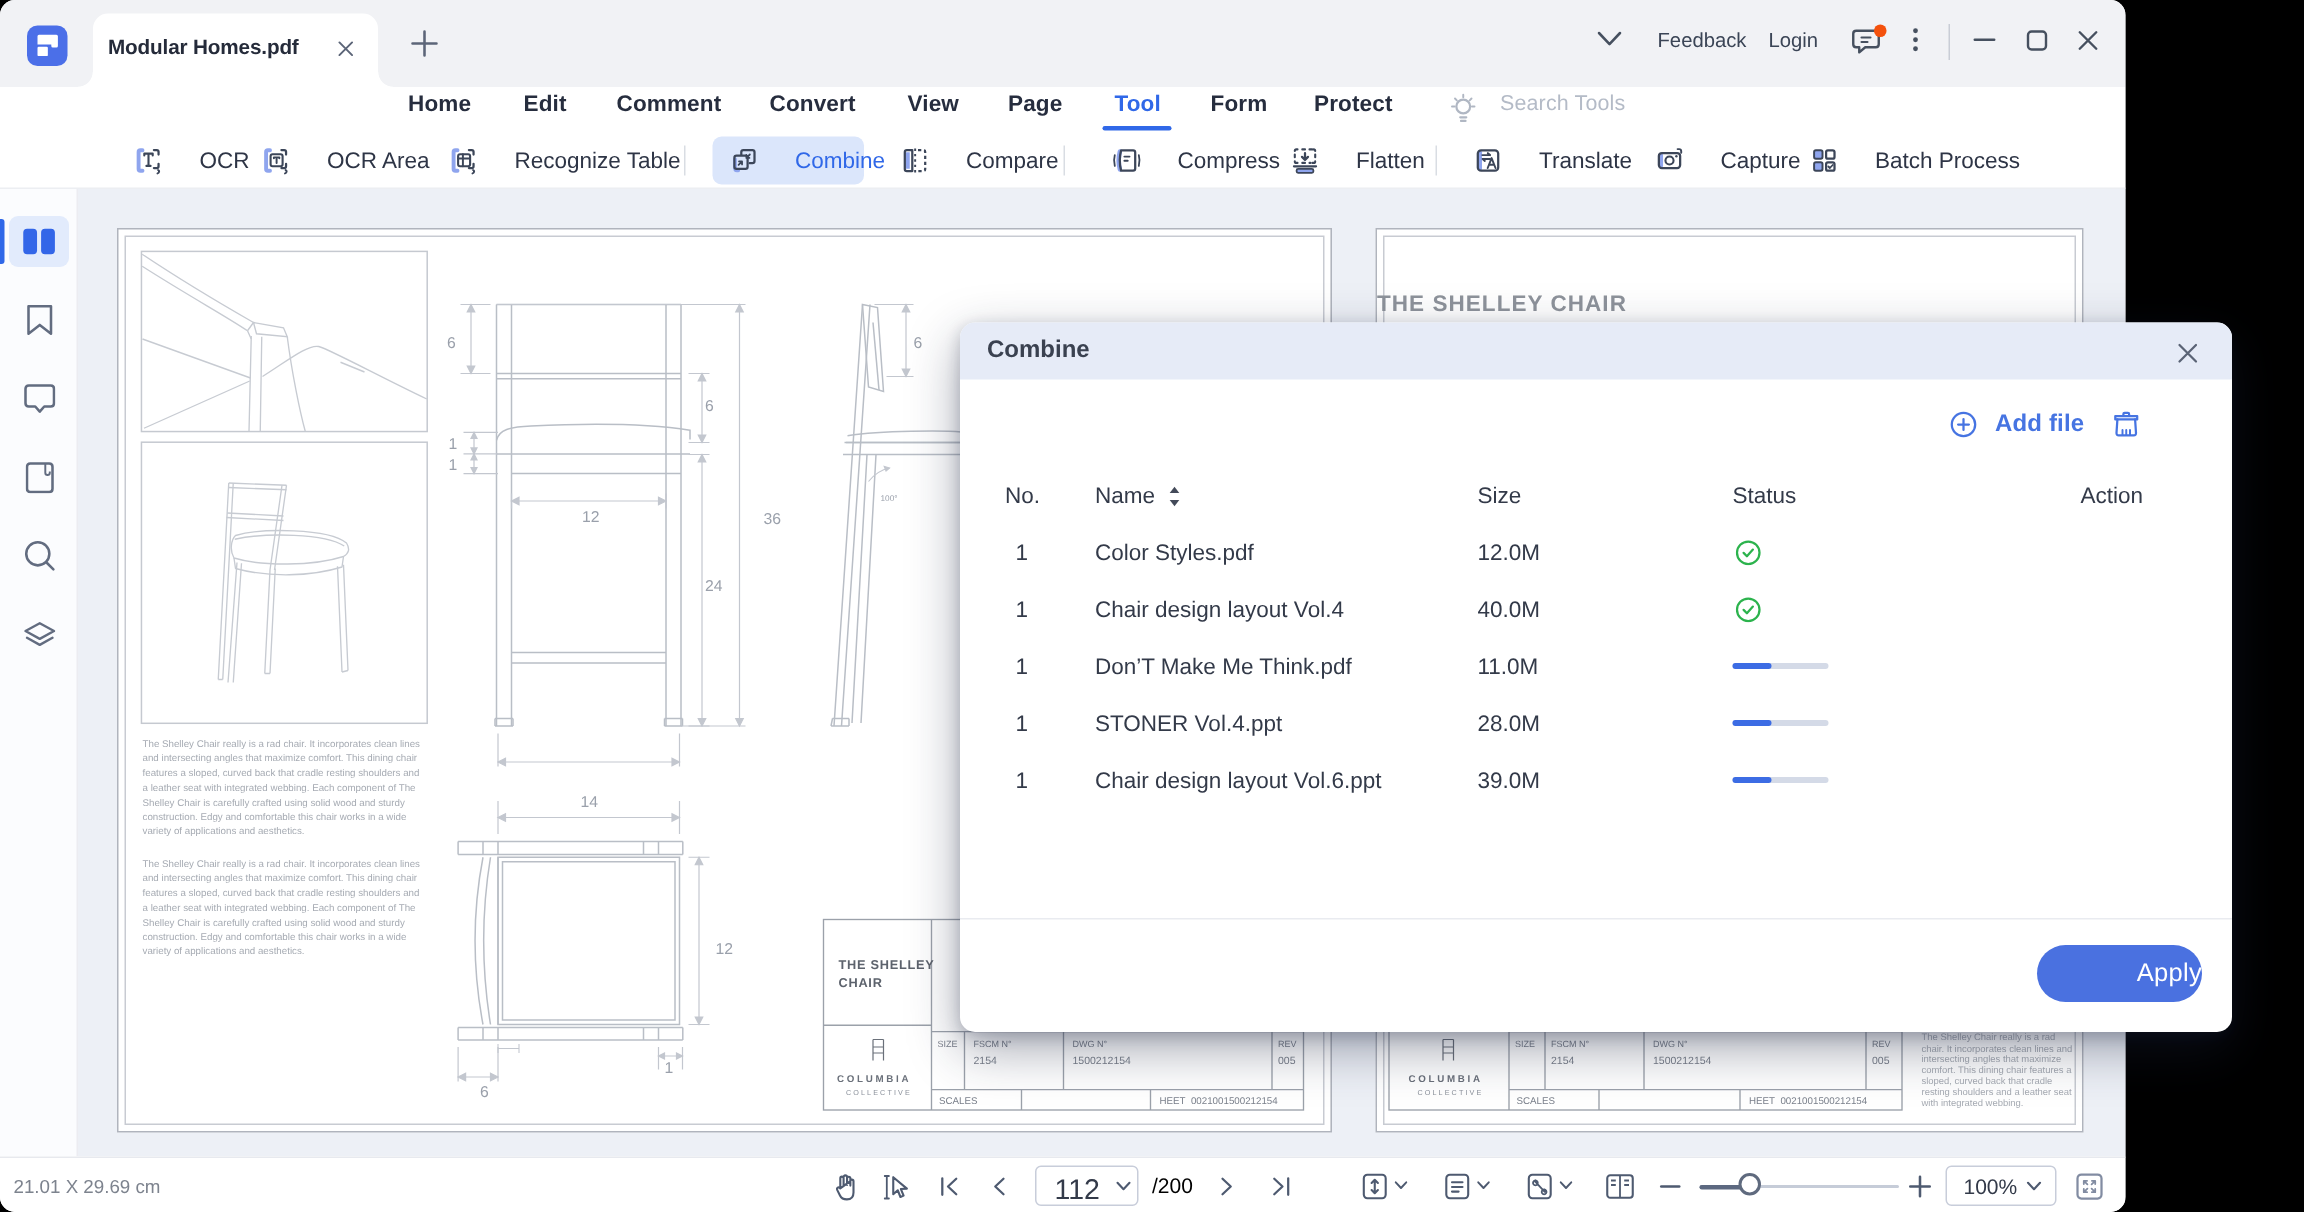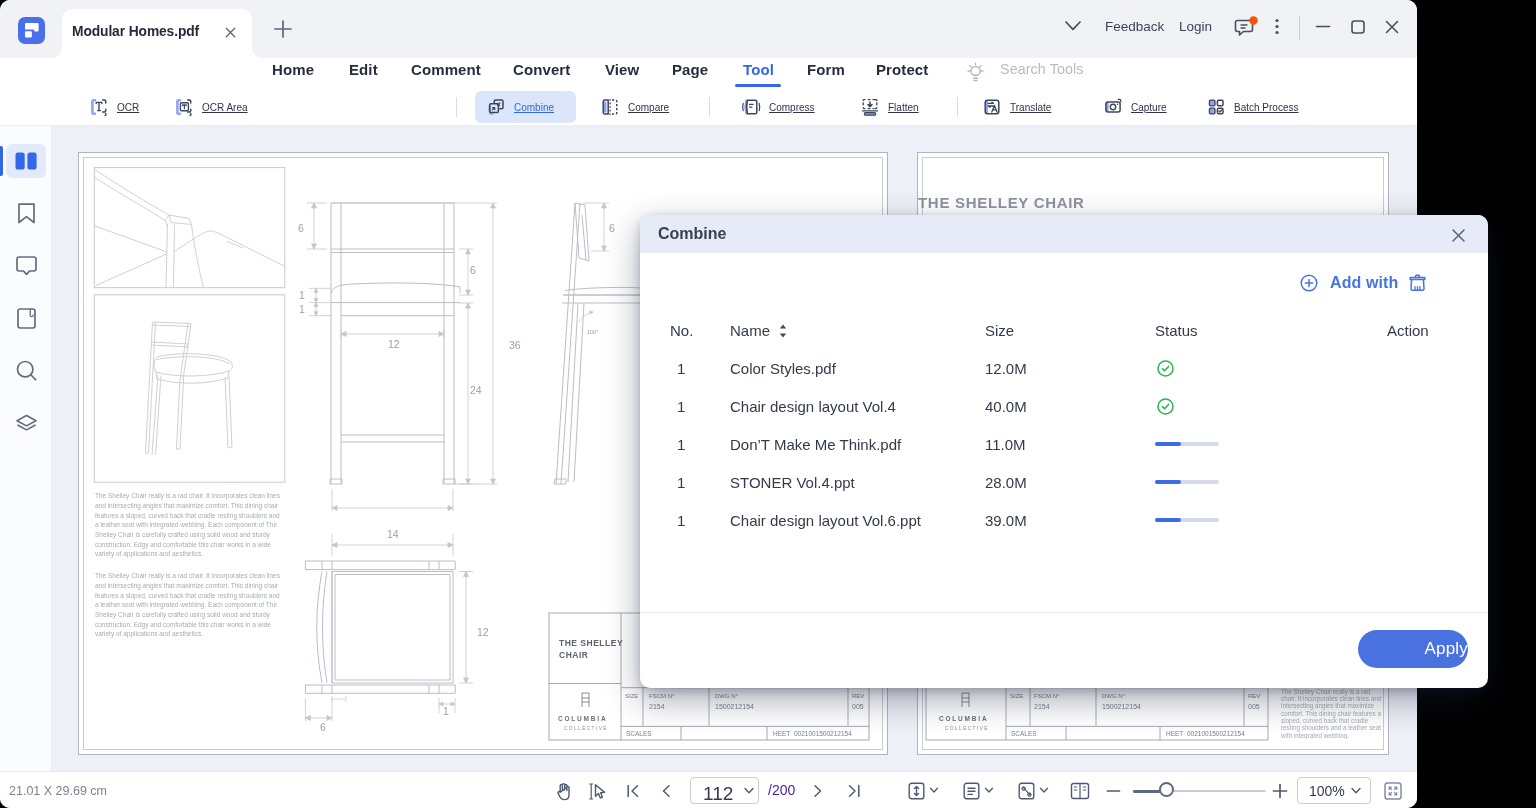--- a/index.html
+++ b/index.html
@@ -25,21 +25,21 @@
   background:#fff; }
 .mi { position:absolute; top:3px; font-size:15px; font-weight:bold;
   color:#262d3e; letter-spacing:0.1px; }
 .mi.act { color:#3068e8; }
 #toolline { position:absolute; left:735px; top:26px; width:46px; height:3px;
   border-radius:2px; background:#3068e8; }
 
 #toolbar { position:absolute; left:0; top:88px; width:1417px; height:38px;
   background:#fff; border-bottom:1px solid #eceef2; }
 .ti { position:absolute; top:0; height:38px; display:flex; align-items:center; }
-.ti span { font-size:10px; color:#2e3546; margin-left:8px;text-decoration:underline; }
+.ti span { font-size:15px; color:#2e3546; margin-left:24px; }
 .ti svg { display:block; }
 .tsep { position:absolute; top:9px; width:1px; height:20px; background:#d9dde3; }
 #combhl { position:absolute; left:475px; top:3px; width:101px; height:32px;
   border-radius:6px; background:#dbe6fb; }
 
 #sidebar { position:absolute; left:0; top:126px; width:52px; height:645px;
   background:#fbfcfe; border-right:1px solid #ececf1; }
 #content { position:absolute; left:52px; top:126px; width:1365px; height:645px;
   background:#edf0f6; }
 .page { position:absolute; background:#fff; border:1px solid #b0b4bd;
@@ -151,20 +151,30 @@
     <div class="ti" style="left:174px">
       <svg width="20" height="20" viewBox="0 0 20 20" fill="none" stroke="#3c4659" stroke-width="1.5" stroke-linecap="round" stroke-linejoin="round">
         <path d="M6 3.2 H4.6 Q3.4 3.2 3.4 4.4 V15.6 Q3.4 16.8 4.6 16.8 H6" stroke="#8fa5ee" stroke-width="2.6"></path>
         <path d="M13.6 3 h1.9 Q16.7 3 16.7 4.2 V6 M16.7 12.2 v1.6 q0 1.2 -1.2 1.2 h-1.9"></path>
         <rect x="6.4" y="5.8" width="8" height="8" rx="1.3" stroke-width="1.4"></rect>
         <path d="M8.6 8.5 V7.9 H12.2 V8.5 M10.4 7.9 V11.6" stroke-width="1.3"></path>
         <path d="M16.4 16.4 q0.9 0.3 0.6 1.3 q-0.2 0.7 -1 0.9" stroke-width="1.3"></path>
       </svg>
         <span>OCR Area</span>
     </div>
+    <div class="ti" style="left:299px">
+      <svg width="20" height="20" viewBox="0 0 20 20" fill="none" stroke="#3c4659" stroke-width="1.5" stroke-linecap="round" stroke-linejoin="round">
+        <path d="M6 3.2 H4.6 Q3.4 3.2 3.4 4.4 V15.6 Q3.4 16.8 4.6 16.8 H6" stroke="#8fa5ee" stroke-width="2.6"></path>
+        <path d="M13.6 3 h1.9 Q16.7 3 16.7 4.2 V6 M16.7 12.2 v1.6 q0 1.2 -1.2 1.2 h-1.9"></path>
+        <rect x="6.4" y="5.8" width="8" height="8" rx="1.3" stroke-width="1.4"></rect>
+        <path d="M6.4 8.6 h8 M9.6 5.8 v8" stroke-width="1.3"></path>
+        <path d="M16.4 16.4 q0.9 0.3 0.6 1.3 q-0.2 0.7 -1 0.9" stroke-width="1.3"></path>
+      </svg>
+        <span>Recognize Table</span>
+    </div>
     <div class="tsep" style="left:456px"></div>
     <div class="ti" style="left:486px">
       <svg width="20" height="20" viewBox="0 0 20 20" fill="none" stroke="#3c4659" stroke-width="1.5" stroke-linecap="round" stroke-linejoin="round">
         <path d="M4 9 v6.4 q0 1.2 1.2 1.2 h1" stroke="#8fa5ee" stroke-width="2.4"></path>
         <path d="M8.2 6.2 V4.4 Q8.2 3 9.6 3 H15.6 Q17 3 17 4.4 V10.4 Q17 11.8 15.6 11.8 H13.8"></path>
         <path d="M3.6 8.2 Q3.6 6.8 5 6.8 H11 Q12.4 6.8 12.4 8.2 V14.2 Q12.4 15.6 11 15.6 H5 Q3.6 15.6 3.6 14.2 Z"></path>
         <path d="M13.9 6 L11.6 8.3 M11.6 8.3 v-2 M11.6 8.3 h2 M6.4 12.9 L8.7 10.6 M8.7 10.6 v2 M8.7 10.6 h-2" stroke-width="1.2"></path>
       </svg>
         <span style="color:#3068e8">Combine</span>
     </div>
@@ -433,21 +443,21 @@
     </svg>
     <svg class="abs" style="left:660px;top:12px" width="12" height="14" viewBox="0 0 12 14" fill="none" stroke="#4e5a70" stroke-width="1.5" stroke-linecap="round" stroke-linejoin="round">
       <path d="M9 1.8 L3.5 7 L9 12.2"></path>
     </svg>
     <div class="abs" style="left:690px;top:5px;width:69px;height:27px;border:1px solid #c8cdda;border-radius:4px;background:#fff">
       <div class="abs" style="left:12px;top:5px;font-size:19px;color:#333a49">112</div>
       <svg class="abs" style="left:52px;top:9px" width="12" height="8" viewBox="0 0 12 8">
           <path d="M2 1.5 L6 5.8 L10 1.5" stroke="#4e5a70" stroke-width="1.4" fill="none" stroke-linecap="round" stroke-linejoin="round"></path>
         </svg>
     </div>
-    <div class="abs" style="left:768px;top:10px;font-size:14px;color:#4c1d95">/200</div>
+    <div class="abs" style="left:768px;top:10px;font-size:14px;color:#000000">/200</div>
     <svg class="abs" style="left:812px;top:12px" width="12" height="14" viewBox="0 0 12 14" fill="none" stroke="#4e5a70" stroke-width="1.5" stroke-linecap="round" stroke-linejoin="round">
       <path d="M3 1.8 L8.5 7 L3 12.2"></path>
     </svg>
     <svg class="abs" style="left:847px;top:12px" width="14" height="14" viewBox="0 0 14 14" fill="none" stroke="#4e5a70" stroke-width="1.5" stroke-linecap="round" stroke-linejoin="round">
       <path d="M2.5 1.8 L8 7 L2.5 12.2 M11.8 1.5 V12.5"></path>
     </svg>
     <svg class="abs" style="left:908px;top:10px" width="17" height="18" viewBox="0 0 17 18" fill="none" stroke="#4e5a70" stroke-width="1.4" stroke-linecap="round" stroke-linejoin="round">
       <rect x="1.2" y="1.2" width="14.6" height="15.6" rx="2.4"></rect>
       <path d="M8.5 4.6 V13.4 M6.4 6.6 L8.5 4.5 L10.6 6.6 M6.4 11.4 L8.5 13.5 L10.6 11.4"></path>
     </svg>
@@ -497,21 +507,21 @@
   <div id="mhead">
       <div id="mtitle">Combine</div>
     </div>
   <svg class="abs" style="left:811px;top:13px" width="15" height="15" viewBox="0 0 15 15">
       <path d="M2 2 L13 13 M13 2 L2 13" stroke="#5a6375" stroke-width="1.5" stroke-linecap="round"></path>
     </svg>
   <svg class="abs" style="left:660px;top:59px" width="18" height="18" viewBox="0 0 18 18" fill="none" stroke="#4674e2" stroke-width="1.5" stroke-linecap="round">
     <circle cx="9" cy="9" r="7.8"></circle>
       <path d="M5.4 9 H12.6 M9 5.4 V12.6"></path>
   </svg>
-  <div class="abs" style="left:690px;top:59px;font-size:16px;font-weight:bold;color:#4674e2;letter-spacing:0.1px">Add with</div>
+  <div class="abs" style="left:690px;top:59px;font-size:16px;font-weight:bold;color:#4674e2;letter-spacing:0.1px">Add file</div>
   <svg class="abs" style="left:768px;top:59px" width="19" height="18" viewBox="0 0 19 18" fill="none" stroke="#4674e2" stroke-width="1.5" stroke-linecap="round" stroke-linejoin="round">
     <path d="M7.6 3.4 V2 q0 -0.8 0.8 -0.8 h2.2 q0.8 0 0.8 0.8 v1.4 M2.2 3.4 H16.8 V5.6 H2.2 Z"></path>
     <path d="M3.6 5.6 L3 14.6 q-0.1 1.6 1.5 1.6 h10 q1.6 0 1.5 -1.6 L15.4 5.6"></path>
     <path d="M7 16 v-3.4 M9.5 16 v-3.4 M12 16 v-3.4" stroke-width="1.3"></path>
   </svg>
   <div class="mtable" style="left:0;top:107px;width:848px">
     <div class="col-no">No.</div>
     <div class="col-name">Name</div>
     <svg class="abs" style="left:138px;top:2px" width="10" height="14" viewBox="0 0 10 14">
       <path d="M5 0.5 L8.2 4.6 H1.8 Z" fill="#434a59"></path>

